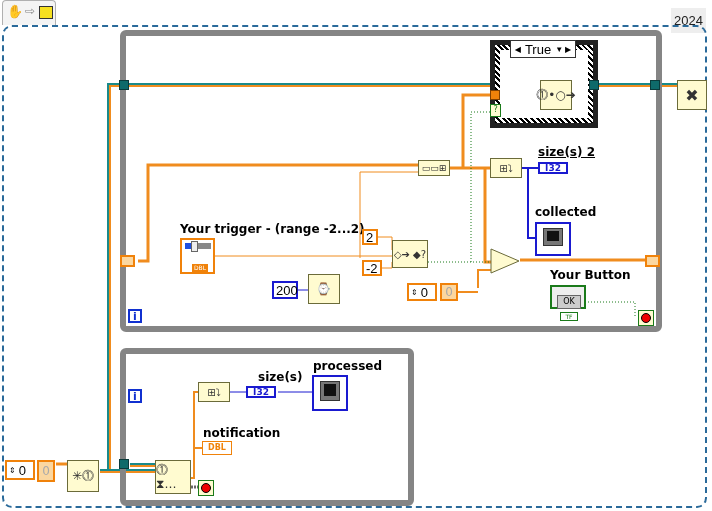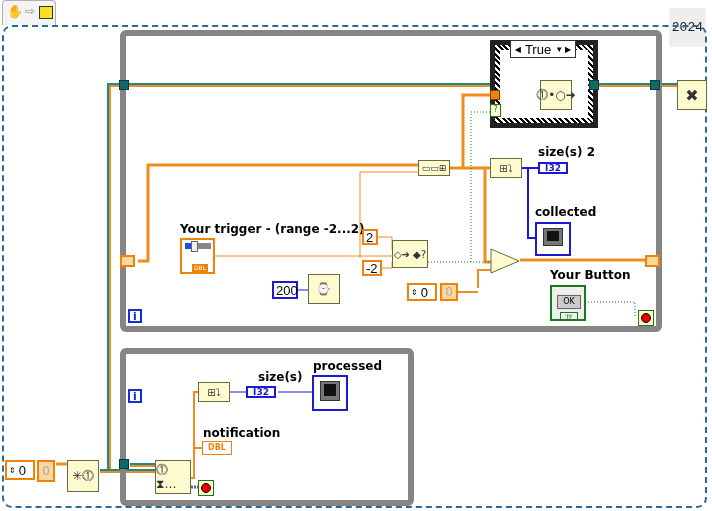--- a/index.html
+++ b/index.html
@@ -1,19 +1,19 @@
 <!DOCTYPE html>
 <html><head>
 <meta charset="utf-8">
 <style>
   html,body{margin:0;padding:0;}
   body{width:712px;height:511px;position:relative;background:#fff;overflow:hidden;font-family:"DejaVu Sans",sans-serif;}
   .abs{position:absolute;}
   .tabbar{left:2px;top:0;width:52px;height:24px;border:1px solid #b0b0b0;border-bottom:none;border-radius:4px 4px 0 0;background:#f4f4f4;}
-  .year{right:6px;top:8px;font-family:Liberation Mono, monospace;font-size:13px;color:#222;background:#eee;padding:12px 3px;}
+  .year{right:6px;top:8px;font-family:Liberation Sans, sans-serif;font-size:13px;color:#222;background:#eee;padding:5px 3px;}
   .frame{left:2px;top:25px;width:705px;height:483px;border:2px dashed #2a6a9a;border-radius:10px;box-sizing:border-box;}
   .loop{border:6px solid #858585;border-radius:6px;box-sizing:border-box;background:transparent;}
   .node{background:#fffbd0;border:1px solid #6b6b3a;box-sizing:border-box;display:flex;align-items:center;justify-content:center;font-size:12px;color:#333;}
   .label{font-family:"DejaVu Sans",sans-serif;font-weight:bold;font-size:12px;color:#000;white-space:nowrap;}
   .iterm{width:14px;height:14px;border:2px solid #1030d0;color:#1030d0;font-weight:bold;font-size:11px;display:flex;align-items:center;justify-content:center;background:#fff;box-sizing:border-box;}
   .const-num{border:2px solid #f0820a;background:#fff;font-family:"Liberation Sans",sans-serif;font-size:13px;display:flex;align-items:center;padding-left:2px;box-sizing:border-box;}
   .i32{border:2px solid #1a1ad0;background:#fff;font-size:9px;font-weight:bold;color:#1a1ad0;display:flex;align-items:center;justify-content:center;box-sizing:border-box;}
   .graph{border:2px solid #1a1ad0;background:#fff;box-sizing:border-box;}
   .graph .scr{position:absolute;left:6px;top:4px;right:6px;bottom:8px;background:#777;border:1px solid #333;}
   .graph .scr .in{position:absolute;left:3px;top:2px;right:3px;bottom:4px;background:#111;}
@@ -105,21 +105,21 @@
     <span>✖</span>
   </div>
 
 <div class="abs node" style="left:418px;top:160px;width:32px;height:16px;font-size:9px;">
     <span>▭▭⊞</span>
   </div>
 <div class="abs node" style="left:490px;top:158px;width:32px;height:20px;font-size:10px;">
     <span>⊞⤵</span>
   </div>
 
-<div class="abs label" style="left:538px;top:145px;">size(s) 2</div>
+<div class="abs label" style="left:538px;top:145px;text-decoration:underline;">size(s) 2</div>
 <div class="abs i32" style="left:538px;top:162px;width:30px;height:12px;">I32</div>
 
 <div class="abs label" style="left:535px;top:205px;">collected</div>
 <div class="abs graph" style="left:535px;top:222px;width:36px;height:34px;">
     <div class="scr">
       <div class="in"></div>
     </div>
   </div>
 
 <div class="abs label" style="left:180px;top:222px;">Your trigger - (range -2...2)</div>
@@ -147,21 +147,21 @@
   </div>
 <div class="abs" style="left:440px;top:283px;width:18px;height:18px;border:2px solid #f0820a;background:#fbd7a0;color:#aaa;font-size:12px;text-align:center;line-height:14px;box-sizing:border-box;">0</div>
 
 <div class="abs" style="left:490px;top:248px;width:30px;height:26px;">
   <svg width="30" height="26" style="position:absolute;left:0;top:0;">
       <polygon points="1,1 29,13 1,25" fill="#fffbd0" stroke="#6b6b3a"></polygon>
     </svg>
 </div>
 
 <div class="abs label" style="left:550px;top:268px;">Your Button</div>
-<div class="abs" style="left:550px;top:285px;width:36px;height:36px;border:2px solid #1a7a1a;background:#eee;box-sizing:border-box;">
+<div class="abs" style="left:550px;top:285px;width:36px;height:24px;border:2px solid #1a7a1a;background:#eee;box-sizing:border-box;">
   <div class="abs" style="left:5px;top:8px;width:22px;height:12px;background:#ccc;border:1px solid #666;font-size:8px;text-align:center;line-height:12px;">OK</div>
   <div class="abs" style="left:8px;top:25px;width:16px;height:7px;border:1px solid #1a7a1a;font-size:6px;color:#1a7a1a;text-align:center;line-height:7px;">TF</div>
 </div>
 <div class="abs stop" style="left:638px;top:310px;">
     <span></span>
   </div>
 
 <div class="abs loop" style="left:120px;top:348px;width:294px;height:158px;"></div>
 <div class="abs iterm" style="left:128px;top:389px;">i</div>
 <div class="abs tunnel" style="left:119px;top:459px;"></div>

